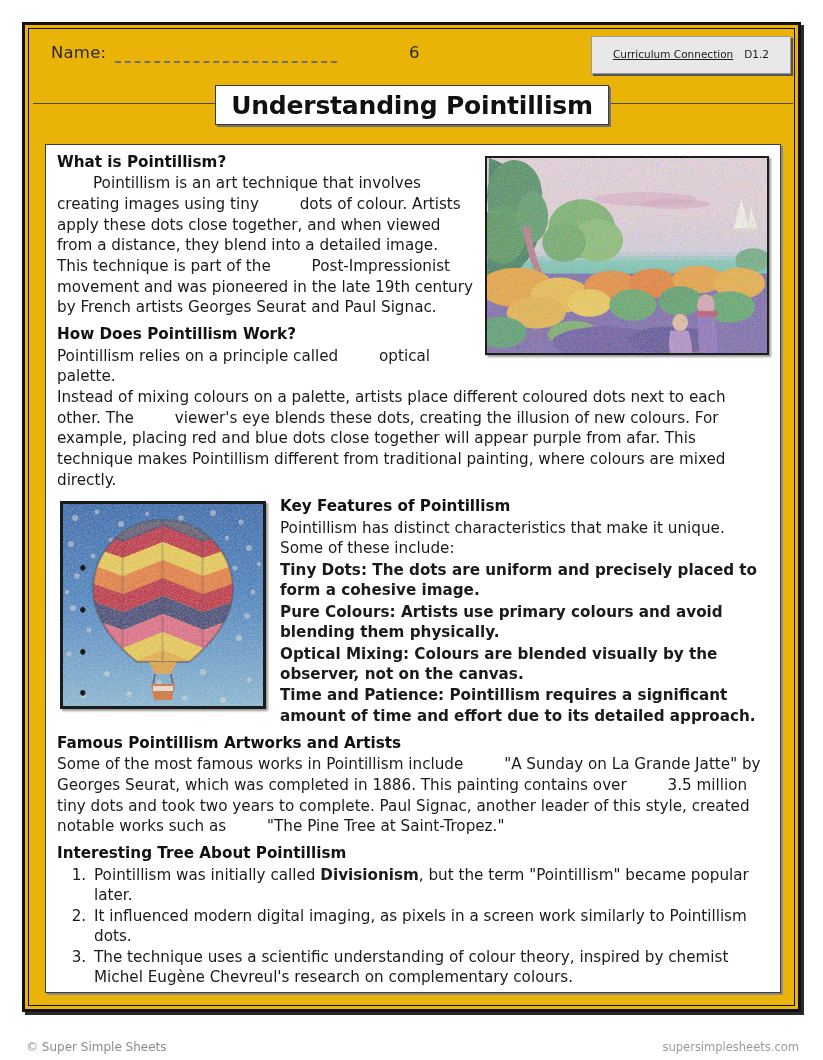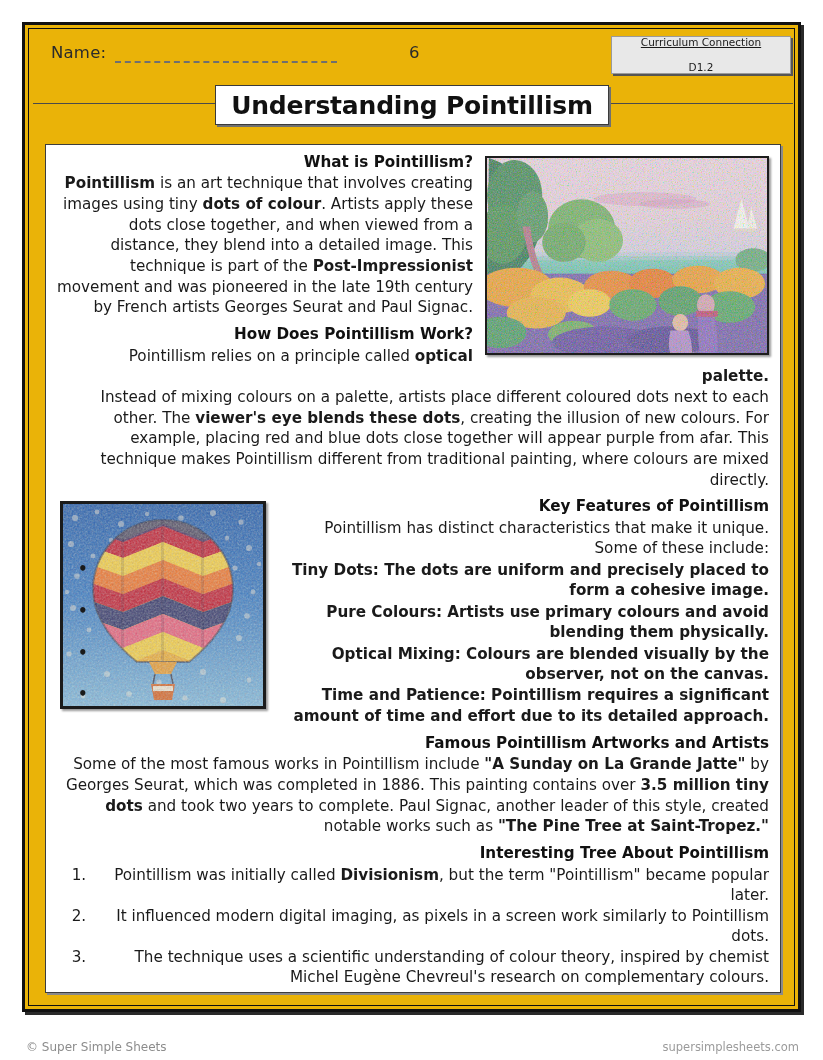--- a/index.html
+++ b/index.html
@@ -65,27 +65,27 @@
     position: absolute;
     left: 376px;
     top: 12px;
     font-size: 16.5px;
     color: #2b2b2b;
   }
   .curriculum-box {
     position: absolute;
     right: 2px;
     top: 5px;
-    width: 180px;
+    width: 200px;
     height: 38px;
     background: #e8e8e8;
     border: 1px solid #9a9a9a;
     box-shadow: 2px 2px 0 0 #555;
     display: flex;
-    flex-direction: column;
+    flex-direction: row;
     align-items: center;
     justify-content: center;
     box-sizing: border-box;
     gap: 11px;
   }
   .curriculum-title {
     font-size: 10.5px;
     color: #1a1a1a;
     text-decoration: underline;
     line-height: 1.25;
@@ -131,37 +131,36 @@
     position: absolute;
     left: 20px;
     top: 119px;
     width: 736px;
     height: 849px;
     border: 1px solid #3d3d3d;
     background: #ffffff;
     box-shadow: 2px 2px 0 0 #8a8a8a;
     box-sizing: border-box;
     padding: 8px 11px 6px 11px;
-    text-align: right;
   }
 
   .sec-head {
     font-size: 15.2px;
     font-weight: bold;
     color: #111111;
     margin: 0 0 1px 0;
     line-height: 1.28;
   }
   .body-text {
     font-size: 15.2px;
     color: #1a1a1a;
     line-height: 1.36;
     margin: 0;
   }
-  .body-text b { font-weight: bold; }
+  .body-text b { font-weight: normal; margin-left: 36px; }
 
   .spacer-sm { height: 7px; }
 
   
   .art-landscape {
     float: right;
     width: 284px;
     height: 199px;
     margin: 3px 0 4px 12px;
     border: 2px solid #1d1d1d;

